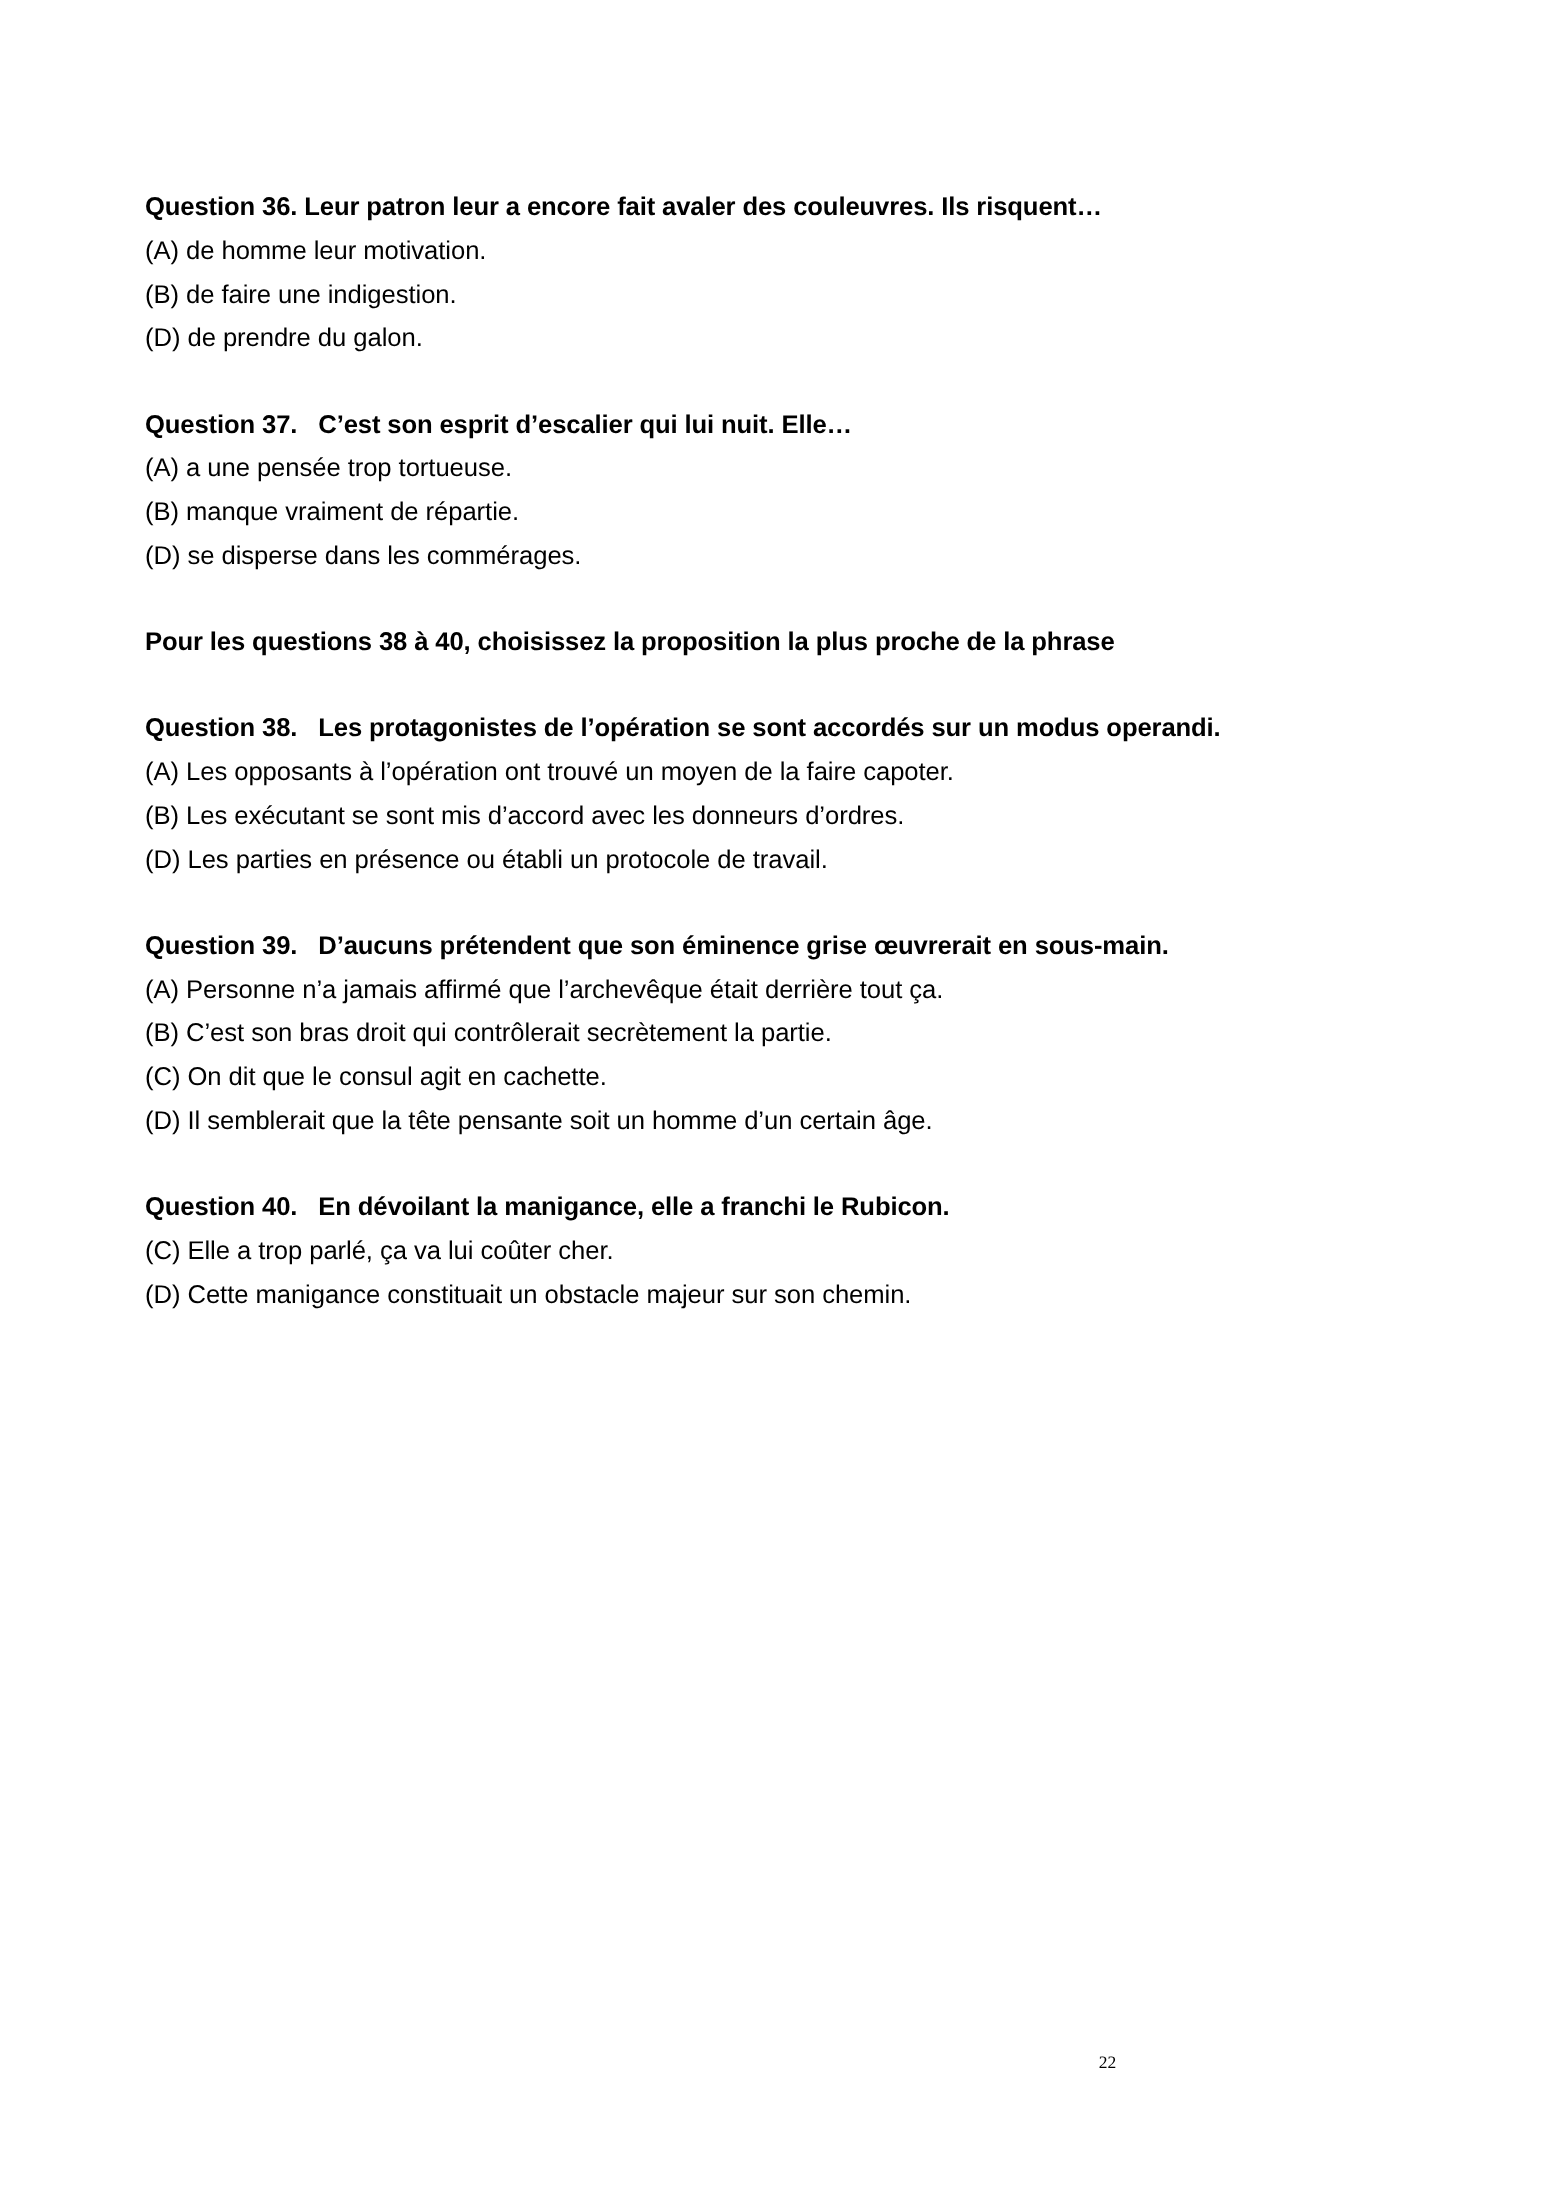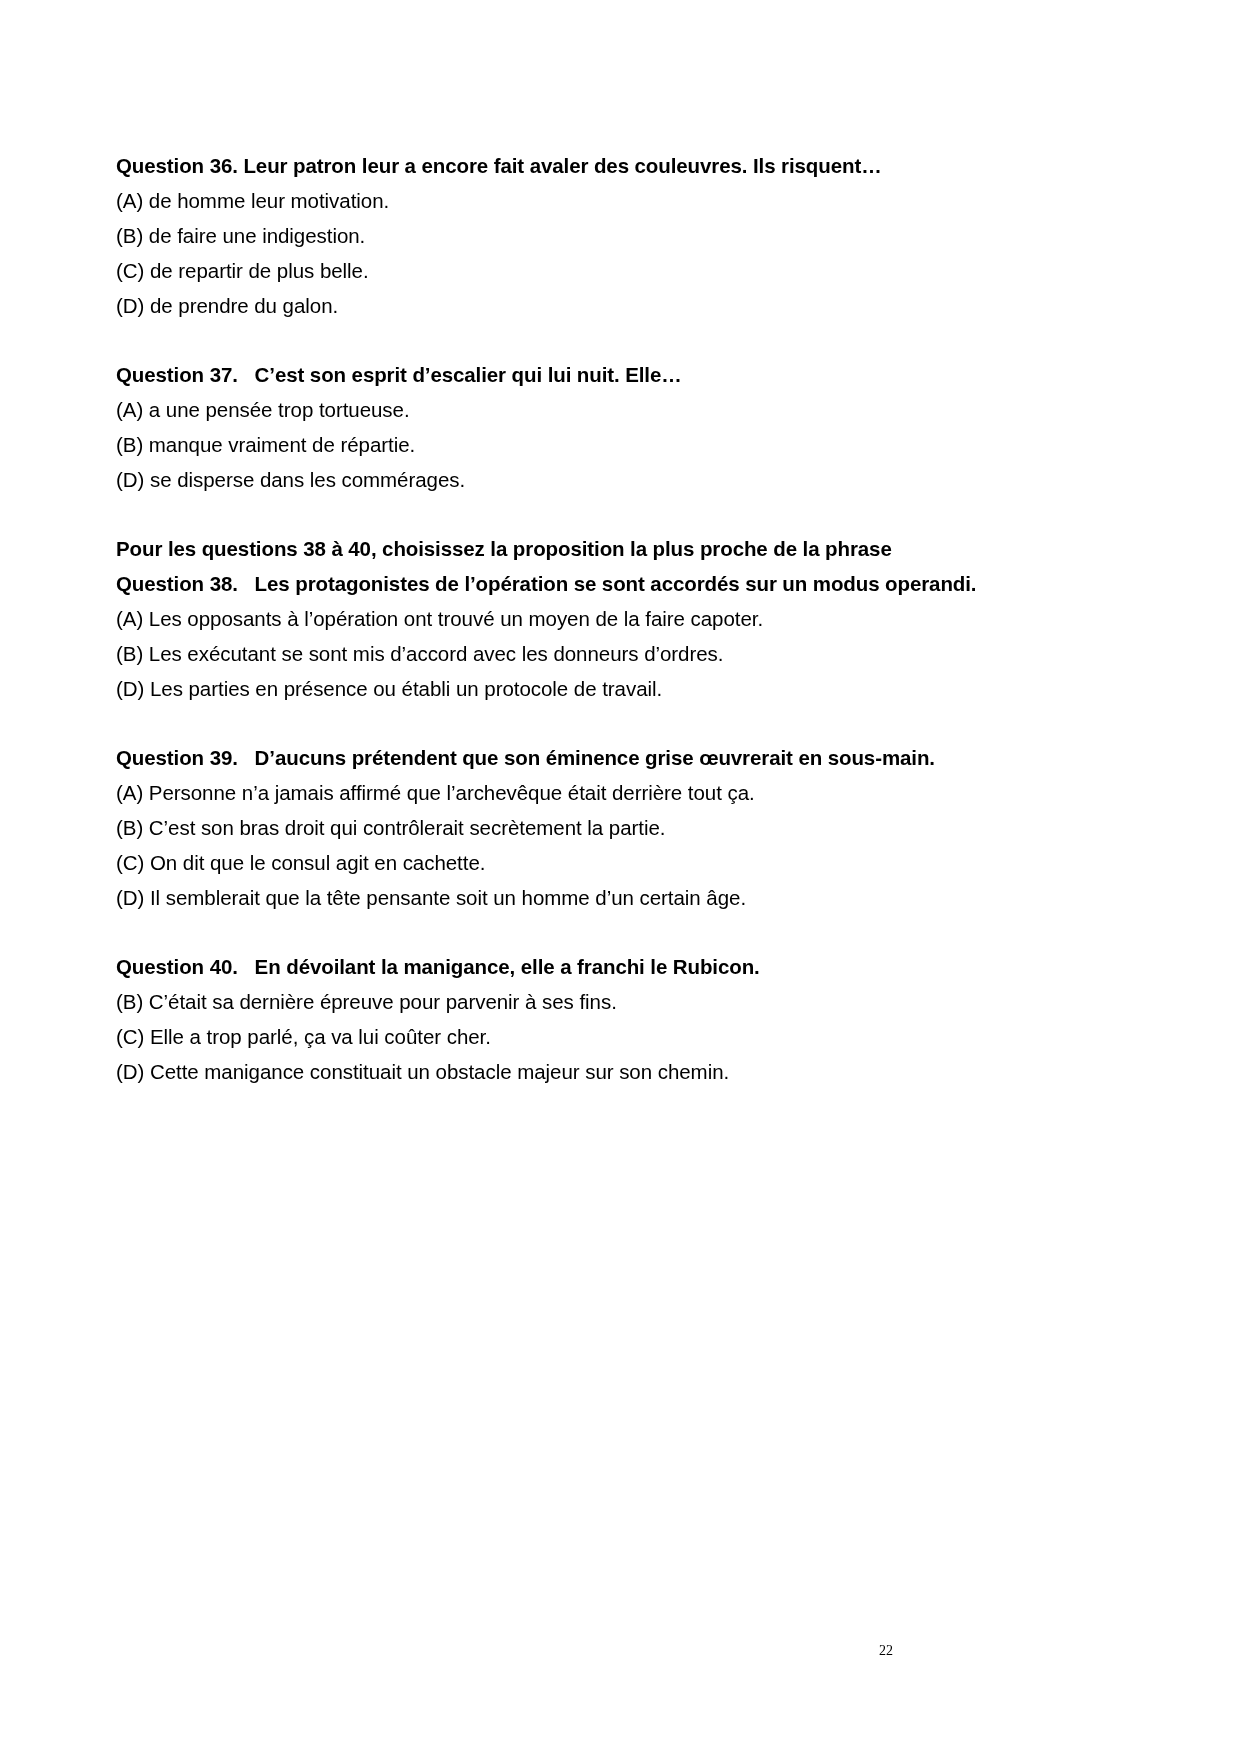--- a/index.html
+++ b/index.html
@@ -43,20 +43,21 @@
     font-size: 20.5px;
     line-height: 35px;
     letter-spacing: -0.05px;
     white-space: pre;
   }
   .instruction {
     font-weight: bold;
     font-size: 20.5px;
     line-height: 35px;
     letter-spacing: -0.1px;
+    margin-bottom: 34px;
     white-space: pre;
   }
   .page-number {
     position: absolute;
     right: 120px;
     bottom: 96px;
     font-size: 14px;
     font-weight: normal;
     font-family: "Liberation Serif", serif;
     color: #000000;
@@ -65,21 +66,20 @@
 </head>
 <body>
 
 <div class="page">
   <div class="content">
 
     <div class="qblock">
       <div class="qhead">Question 36. Leur patron leur a encore fait avaler des couleuvres. Ils risquent…</div>
       <div class="opt">(A) de homme leur motivation.</div>
       <div class="opt">(B) de faire une indigestion.</div>
-      <div class="opt">(C) de repartir de plus belle.</div>
       <div class="opt">(D) de prendre du galon.</div>
     </div>
 
     <div class="qblock">
       <div class="qhead">Question 37.   C’est son esprit d’escalier qui lui nuit. Elle…</div>
       <div class="opt">(A) a une pensée trop tortueuse.</div>
       <div class="opt">(B) manque vraiment de répartie.</div>
       <div class="opt">(D) se disperse dans les commérages.</div>
     </div>
 
@@ -95,21 +95,20 @@
     <div class="qblock">
       <div class="qhead">Question 39.   D’aucuns prétendent que son éminence grise œuvrerait en sous-main.</div>
       <div class="opt">(A) Personne n’a jamais affirmé que l’archevêque était derrière tout ça.</div>
       <div class="opt">(B) C’est son bras droit qui contrôlerait secrètement la partie.</div>
       <div class="opt">(C) On dit que le consul agit en cachette.</div>
       <div class="opt">(D) Il semblerait que la tête pensante soit un homme d’un certain âge.</div>
     </div>
 
     <div class="qblock">
       <div class="qhead">Question 40.   En dévoilant la manigance, elle a franchi le Rubicon.</div>
-      <div class="opt">(B) C’était sa dernière épreuve pour parvenir à ses fins.</div>
       <div class="opt">(C) Elle a trop parlé, ça va lui coûter cher.</div>
       <div class="opt">(D) Cette manigance constituait un obstacle majeur sur son chemin.</div>
     </div>
 
   </div>
 
   <div class="page-number">22</div>
 </div>
 
 </body></html>

